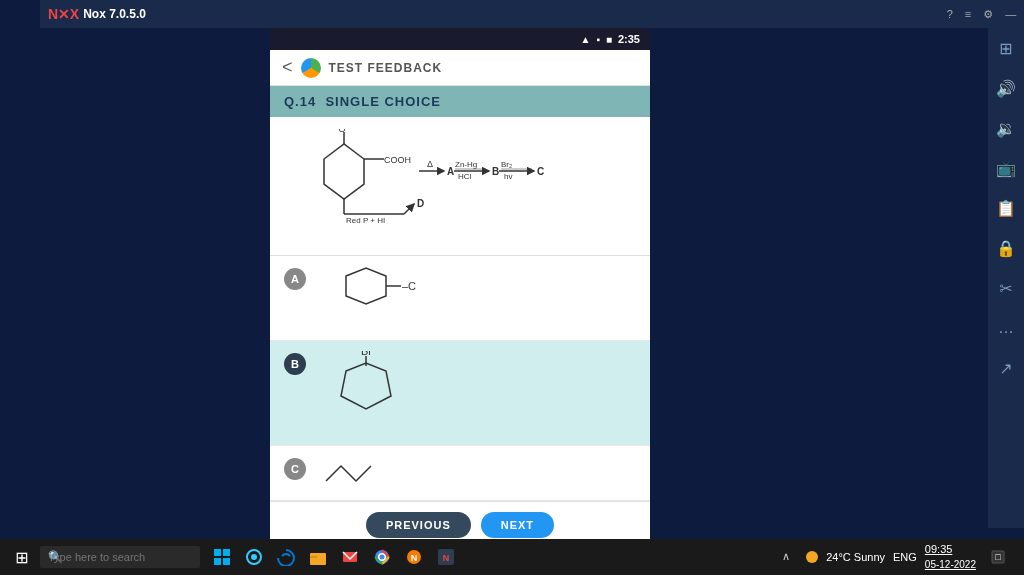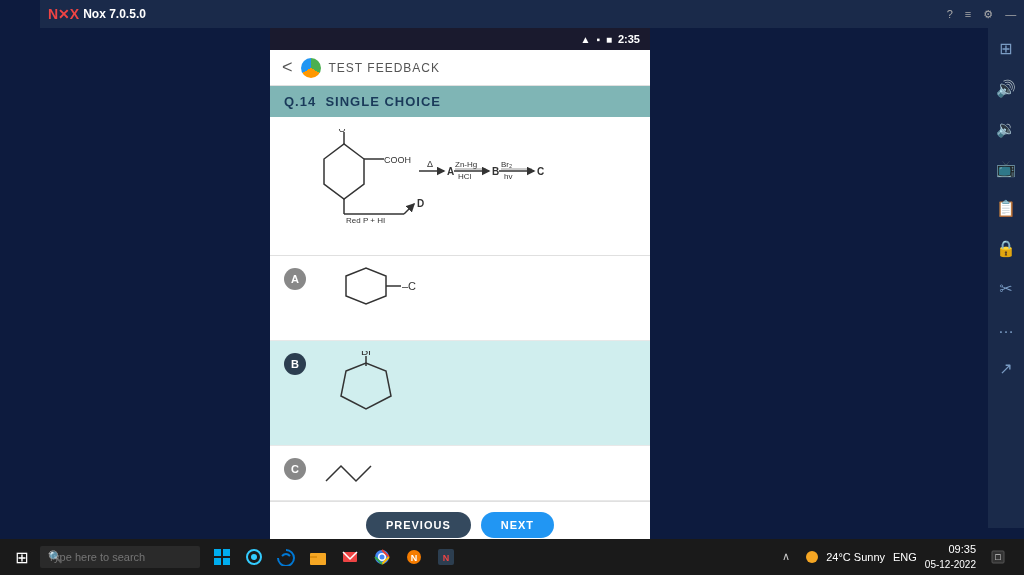--- a/index.html
+++ b/index.html
@@ -129,21 +129,21 @@
     }
     .nav-logo {
       width: 20px;
       height: 20px;
       border-radius: 50%;
       background: conic-gradient(#4CAF50 0deg 120deg, #FF9800 120deg 240deg, #2196F3 240deg 360deg);
     }
     .nav-title {
       color: #555;
       font-size: 12px;
-      font-weight: normal;
+      font-weight: bold;
       letter-spacing: 1px;
     }
 
     
     .question-header {
       background: #7fb5b5;
       padding: 8px 14px;
       display: flex;
       align-items: center;
       gap: 8px;
@@ -313,22 +313,23 @@
     }
     .weather-dot {
       width: 12px;
       height: 12px;
       border-radius: 50%;
       background: #f5a623;
     }
     .taskbar-right .time-block {
       color: #fff;
       font-size: 10px;
-      text-align: right;
+      text-align: left;
       line-height: 1.4;
+      text-decoration: underline;
     }
     .taskbar-systray {
       display: flex;
       align-items: center;
       gap: 6px;
       padding: 0 8px;
     }
     .systray-item {
       color: #ccc;
       font-size: 11px;

